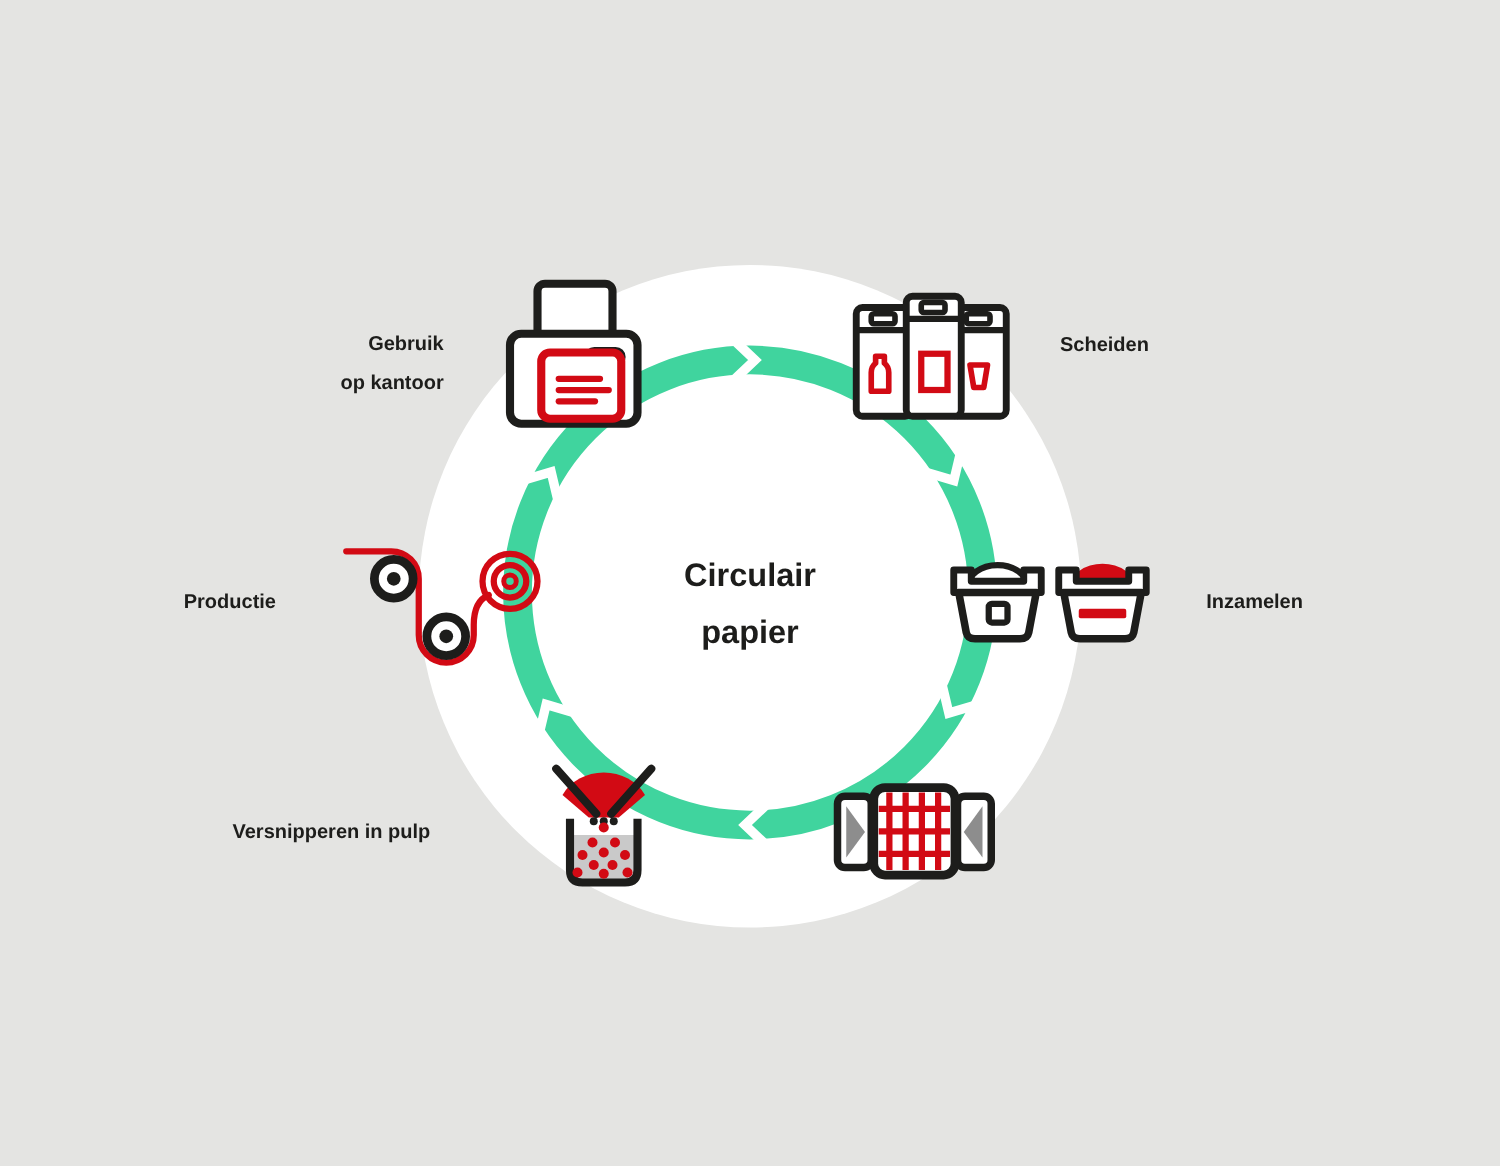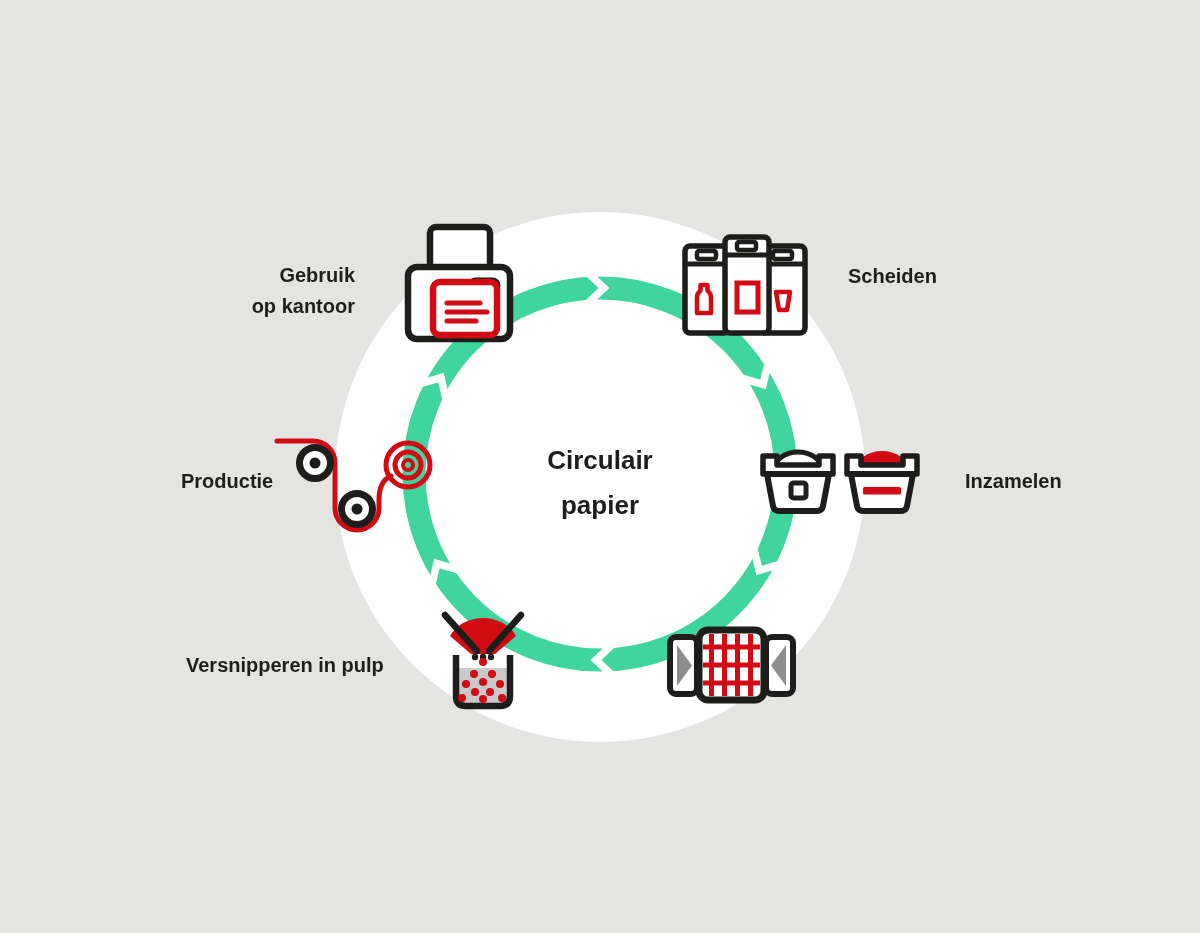--- a/index.html
+++ b/index.html
@@ -16,21 +16,21 @@
     position:relative;
     width:1200px;height:933px;
     background:var(--background);
     overflow:hidden;
     font-family:"Liberation Sans","DejaVu Sans",sans-serif;
   }
   svg.diagram{position:absolute;inset:0;}
   .label{
     position:absolute;
     font-weight:bold;
-    font-size:20px;
+    font-size:16px;
     line-height:31px;
     color:var(--ink-black);
     white-space:pre-line;
   }
   .label.right{text-align:right;}
   .center-title{
     position:absolute;
     left:400px;top:438px;width:400px;
     text-align:center;
     font-weight:bold;
@@ -183,14 +183,14 @@
   <div class="label right" style="right:845px;top:260px;">Gebruik
 op kantoor</div>
 
   <div class="label" style="left:848px;top:261px;text-align:center;">Scheiden</div>
 
   <div class="label" style="left:965px;top:466px;">Inzamelen</div>
 
 
   <div class="label" style="left:156px;top:650px;margin-left:30px;">Versnipperen in pulp</div>
 
-  <div class="label" style="left:147px;top:466px;margin-left:34px;">Productie</div>
+  <div class="label" style="left:147px;top:466px;">Productie</div>
 </div>
 
 </body></html>

